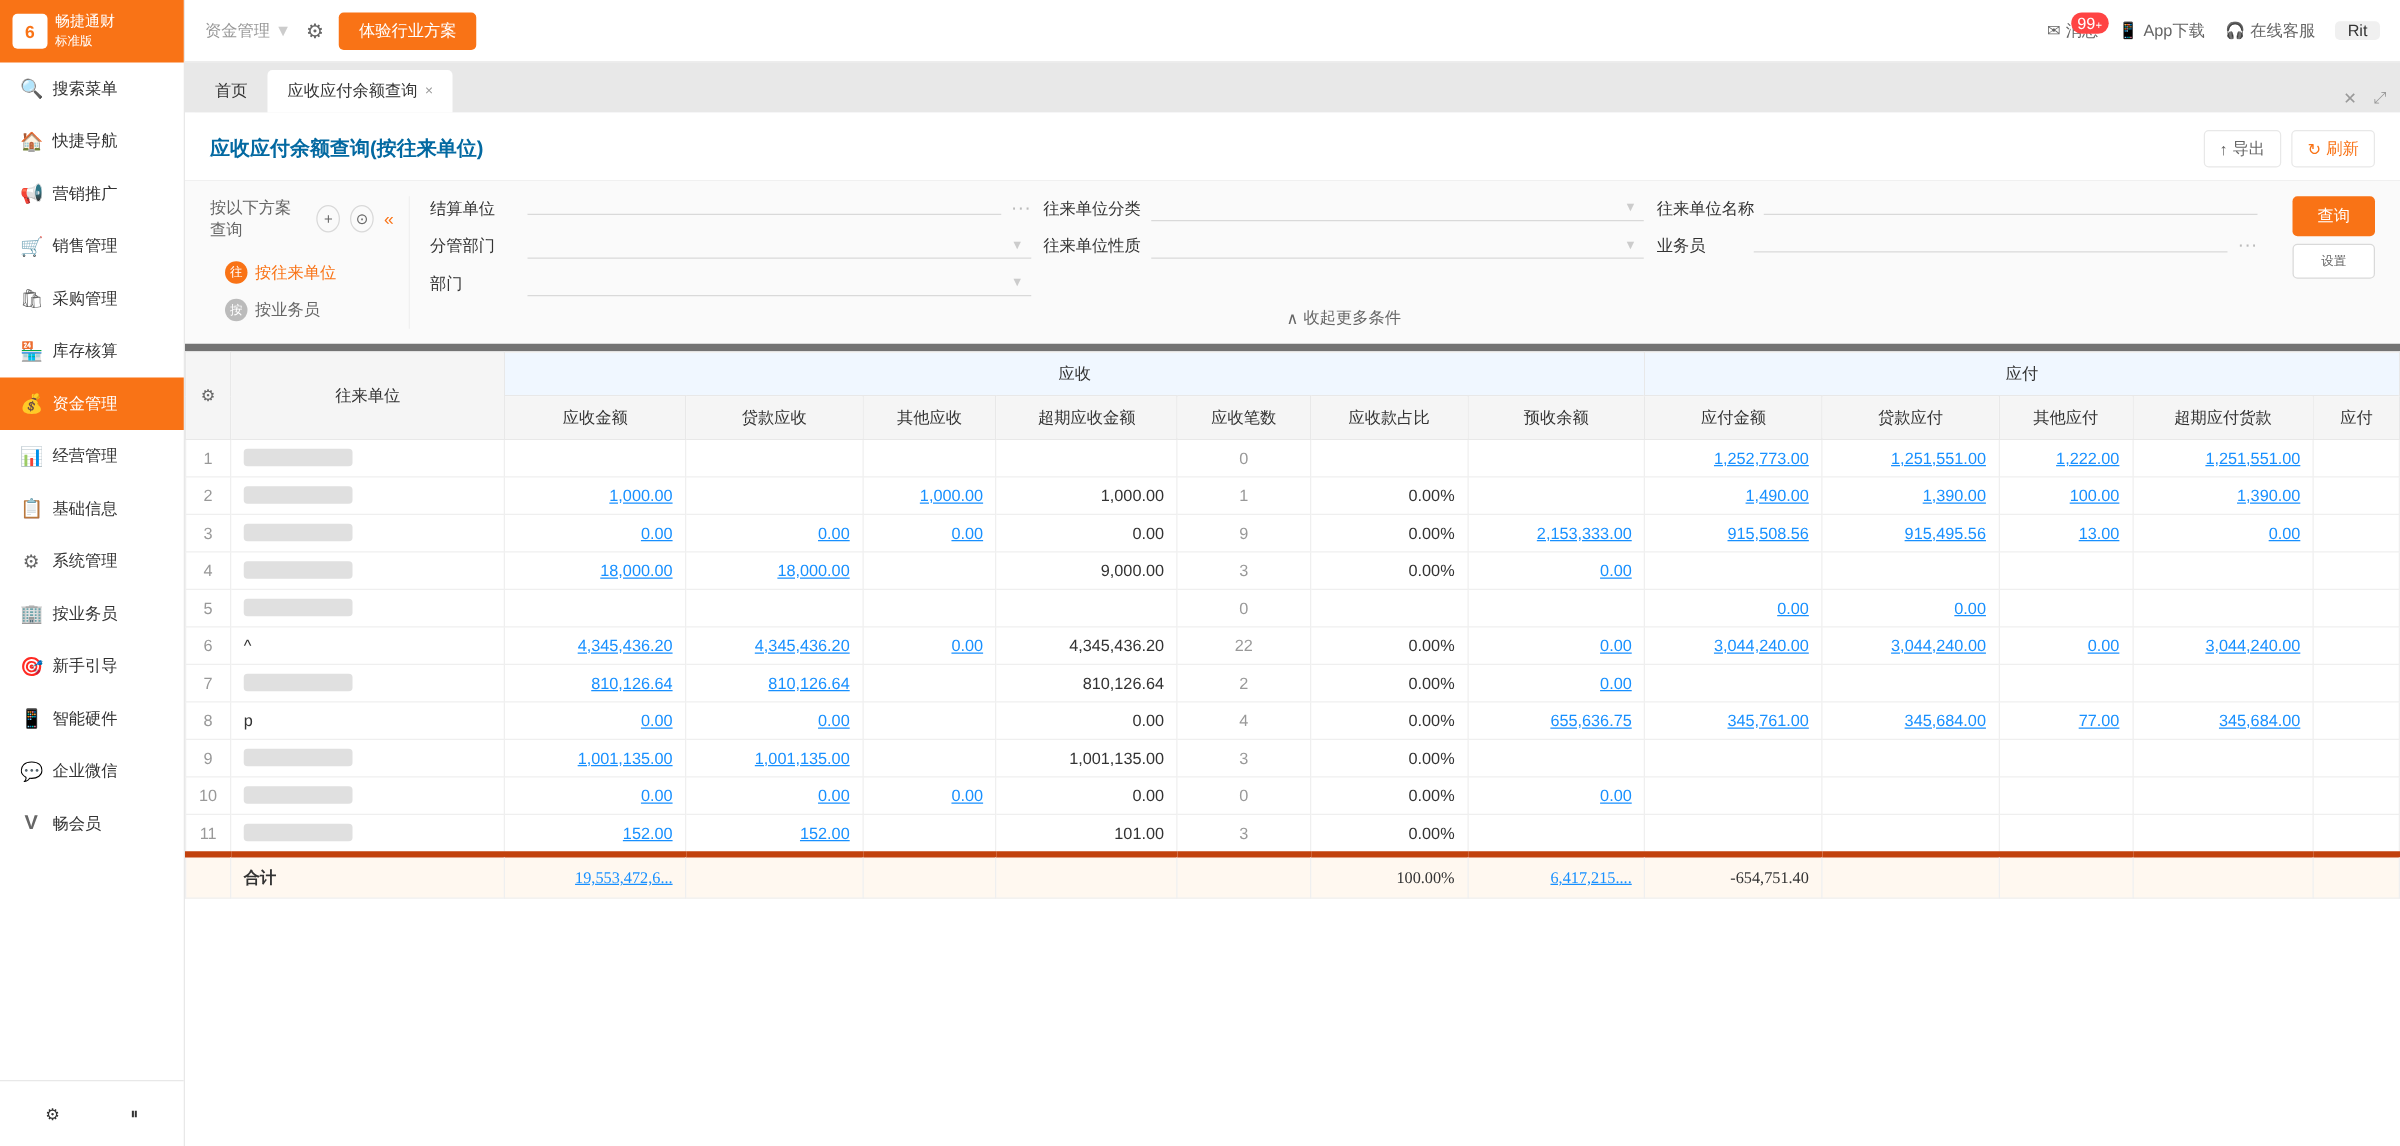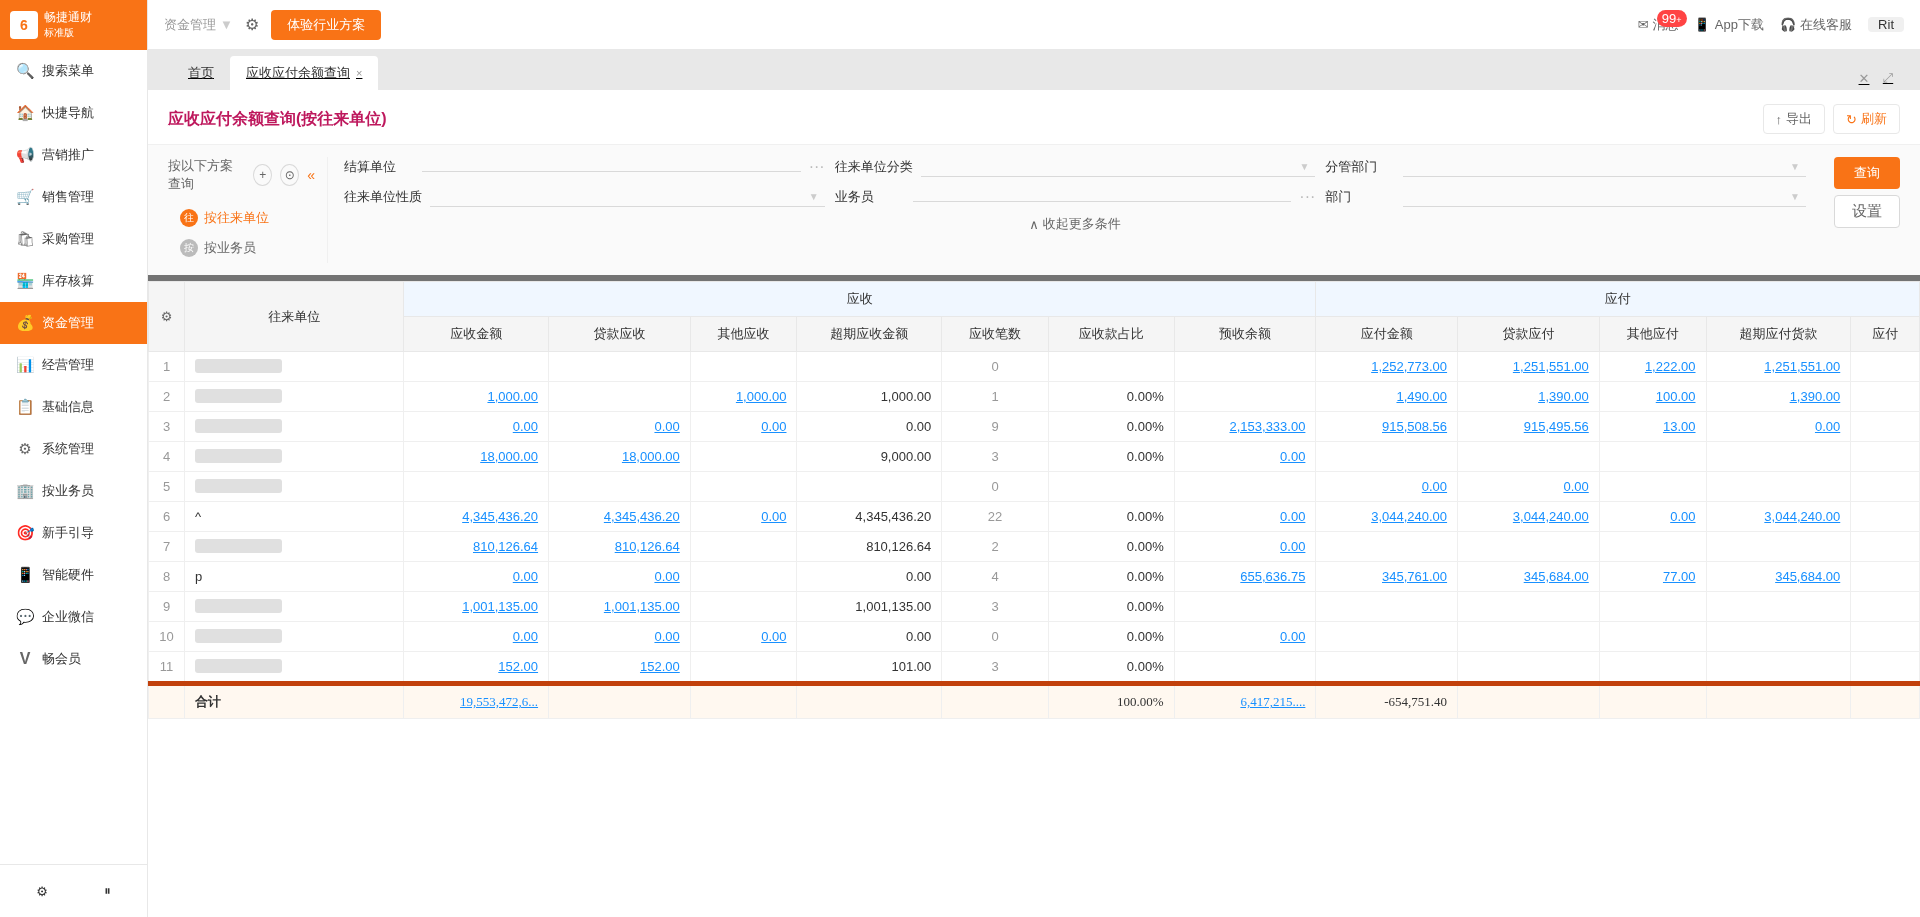--- a/index.html
+++ b/index.html
@@ -31,30 +31,30 @@
     .topbar-right { margin-left: auto; display: flex; align-items: center; gap: 16px; }
     .topbar-msg { display: flex; align-items: center; gap: 4px; color: #666; cursor: pointer; position: relative; }
     .topbar-badge { background: #ff4444; color: #fff; border-radius: 10px; font-size: 10px; padding: 1px 5px; position: absolute; top: -6px; right: -8px; }
     .topbar-badge-plus { font-size: 9px; }
     .topbar-app { display: flex; align-items: center; gap: 4px; color: #666; cursor: pointer; }
     .topbar-service { display: flex; align-items: center; gap: 4px; color: #666; cursor: pointer; }
     .topbar-user { background: #f0f0f0; border-radius: 4px; padding: 0 10px; color: #666; cursor: pointer; }
     .topbar-user-name { color: #333; }
 
     
-    .tabbar { height: 40px; background: #e8e8e8; display: flex; align-items: flex-end; padding: 0 24px; gap: 0; text-decoration: underline; }
+    .tabbar { height: 40px; background: #e8e8e8; display: flex; align-items: flex-end; padding: 0 8px; gap: 0; }
     .tab { padding: 8px 16px; cursor: pointer; color: #666; background: #e8e8e8; border-radius: 4px 4px 0 0; font-size: 13px; display: flex; align-items: center; gap: 6px; }
     .tab.home { color: #333; }
     .tab.active { background: #fff; color: #333; }
     .tab-close { color: #999; font-size: 11px; cursor: pointer; }
 
     
     .page { flex: 1; background: #fff; overflow: hidden; display: flex; flex-direction: column; }
     .page-header { display: flex; align-items: center; justify-content: space-between; padding: 14px 20px 10px; border-bottom: 1px solid #f0f0f0; }
-    .page-title { font-size: 16px; font-weight: bold; color: #be185d; }
+    .page-title { font-size: 16px; font-weight: bold; color: #0369a1; }
     .page-actions { display: flex; gap: 8px; align-items: center; }
     .btn-export { background: #fff; border: 1px solid #e8e8e8; border-radius: 4px; padding: 5px 12px; cursor: pointer; color: #666; display: flex; align-items: center; gap: 4px; }
     .btn-refresh { background: #fff; border: 1px solid #e8e8e8; border-radius: 4px; padding: 5px 12px; cursor: pointer; color: #f97316; display: flex; align-items: center; gap: 4px; }
 
     
     .filter-area { padding: 12px 20px; background: #fafafa; border-bottom: 6px solid #737373; }
     .filter-top { display: flex; align-items: center; gap: 8px; margin-bottom: 10px; }
     .filter-label { color: #666; font-size: 13px; }
     .filter-add-btn { width: 22px; height: 22px; border: 1px solid #d9d9d9; border-radius: 50%; display: flex; align-items: center; justify-content: center; cursor: pointer; color: #666; font-size: 12px; }
     .filter-setting-btn { width: 22px; height: 22px; border: 1px solid #d9d9d9; border-radius: 50%; display: flex; align-items: center; justify-content: center; cursor: pointer; color: #666; font-size: 12px; }
@@ -66,21 +66,21 @@
     .filter-rows { display: grid; grid-template-columns: 1fr 1fr 1fr; gap: 10px; }
     .filter-row { display: flex; align-items: center; gap: 8px; }
     .filter-field-label { color: #333; white-space: nowrap; min-width: 70px; }
     .filter-input { flex: 1; border: none; border-bottom: 1px solid #d9d9d9; padding: 4px 6px; background: transparent; outline: none; color: #333; }
     .filter-select { flex: 1; border: none; border-bottom: 1px solid #d9d9d9; padding: 4px 6px; background: transparent; outline: none; color: #333; display: flex; align-items: center; justify-content: space-between; cursor: pointer; }
     .filter-select-arrow { color: #ccc; font-size: 10px; }
     .filter-dots { color: #bbb; font-size: 16px; cursor: pointer; }
     .filter-collapse { text-align: center; margin-top: 8px; }
     .filter-collapse-link { color: #666; cursor: pointer; font-size: 12px; display: flex; align-items: center; justify-content: center; gap: 4px; }
     .btn-query { background: #f97316; color: #fff; border: none; border-radius: 4px; padding: 7px 20px; cursor: pointer; font-size: 13px; white-space: nowrap; }
-    .btn-settings { background: #fff; border: 1px solid #d9d9d9; border-radius: 4px; padding: 6px 16px; cursor: pointer; color: #666; font-size: 15px; }
+    .btn-settings { background: #fff; border: 1px solid #d9d9d9; border-radius: 4px; padding: 6px 16px; cursor: pointer; color: #666; font-size: 10px; }
     .query-btn-group { display: flex; flex-direction: column; gap: 6px; }
 
     
     .table-area { flex: 1; overflow: auto; padding: 0; }
     table { width: 100%; border-collapse: collapse; font-size: 12px; }
     thead th { background: #f5f5f5; border: 1px solid #e8e8e8; padding: 8px 10px; text-align: center; color: #333; font-weight: 500; position: sticky; top: 0; z-index: 1; white-space: nowrap; }
     thead th.group-header { background: #f0f7ff; border-bottom: none; }
     tbody td { border: 1px solid #efefef; padding: 7px 10px; text-align: right; color: #333; white-space: nowrap; }
     tbody td.td-index { text-align: center; color: #999; }
     tbody td.td-name { text-align: left; color: #333; max-width: 160px; overflow: hidden; text-overflow: ellipsis; }
@@ -271,20 +271,24 @@
               <span class="filter-field-label">结算单位</span>
               <div class="filter-input" style="flex:1;"></div>
               <span class="filter-dots">···</span>
             </div>
             <div class="filter-row">
               <span class="filter-field-label">往来单位分类</span>
               <div class="filter-select" style="flex:1;">
                 <span></span>
                 <span class="filter-select-arrow">▼</span>
               </div>
+            </div>
+            <div class="filter-row">
+              <span class="filter-field-label">往来单位名称</span>
+              <div class="filter-input" style="flex:1;"></div>
             </div>
 
             <div class="filter-row">
               <span class="filter-field-label">分管部门</span>
               <div class="filter-select" style="flex:1;">
                 <span></span>
                 <span class="filter-select-arrow">▼</span>
               </div>
             </div>
             <div class="filter-row">

